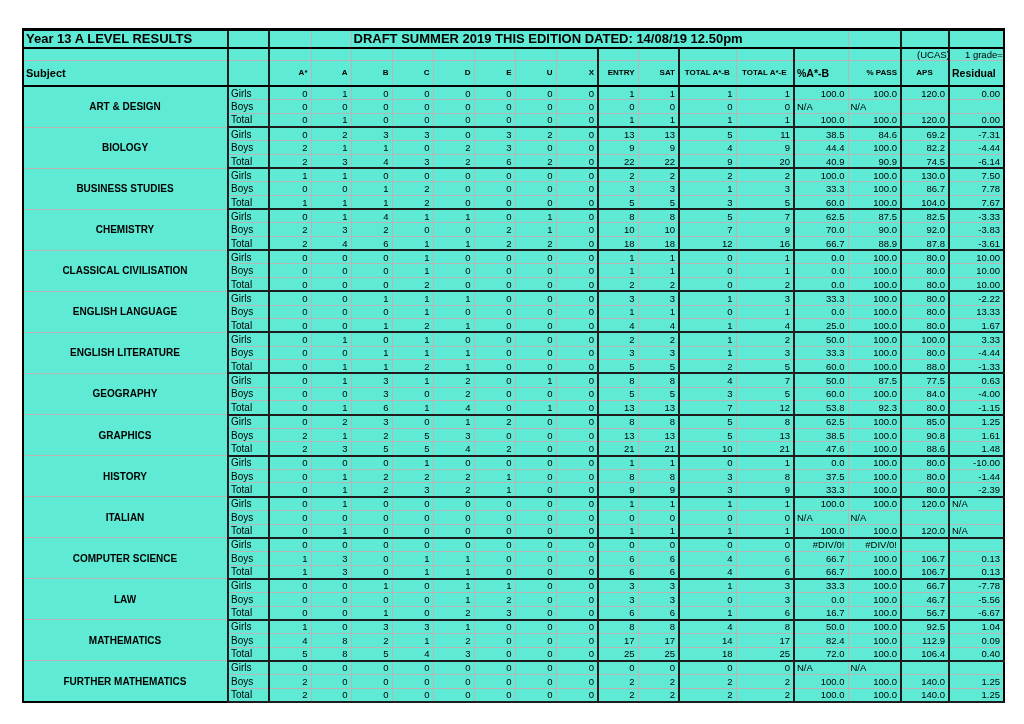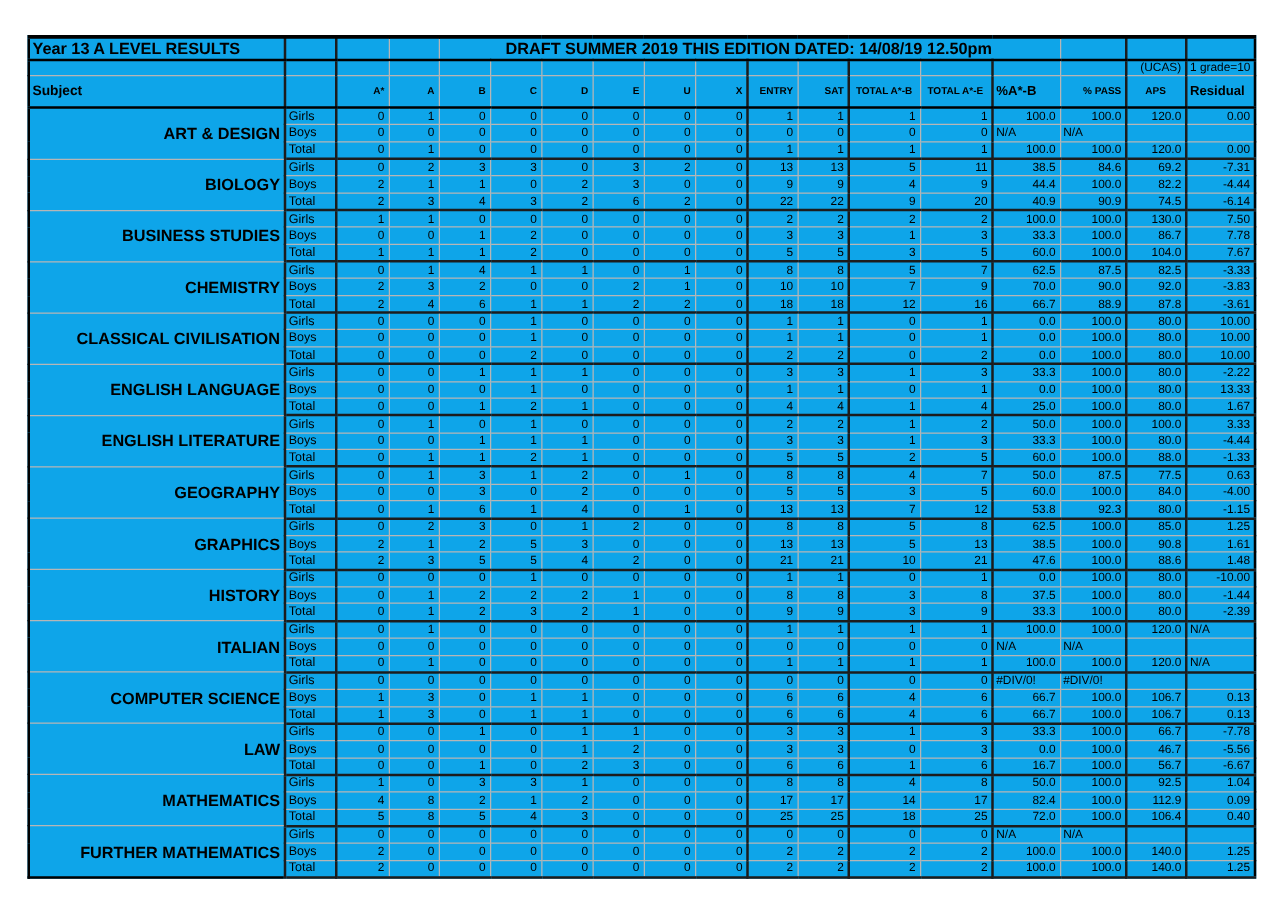--- a/index.html
+++ b/index.html
@@ -2,53 +2,53 @@
 <html><head>
 <meta charset="utf-8">
 <style>
   html,body { margin:0; padding:0; }
   body {
     width:1024px; height:724px; background:#ffffff; position:relative;
     font-family:"Liberation Sans","DejaVu Sans",sans-serif; color:#000;
   }
   table.sheet {
     position:absolute; left:22px; top:28px; width:981px;
-    border-collapse:collapse; table-layout:fixed; background:#0ea5e9;
+    border-collapse:collapse; table-layout:fixed; background:#5eead4;
     border:2px solid #000; border-top:3px solid #000;
   }
   td {
     border:1px solid #b6b6b6;
     padding:0 3px 0 2px;
     overflow:hidden; white-space:nowrap;
     vertical-align:middle;
   }
   
   .gsep { border-right:2px solid #1c1c1c !important; }
   tr.block-end td { border-bottom:2px solid #1c1c1c; }
   tr.title-row td { border-bottom:2px solid #000; }
   tr.header-row td { border-bottom:2px solid #000; }
   tr.title-row  { height:18px; }
   tr.note-row   { height:12px; }
   tr.header-row { height:26px;padding-left:36px; }
   tr.data-row   { height:13.7px; }
 
   .t-left  { font-weight:bold; font-size:13px; text-align:left; }
-  .t-right { font-weight:bold; font-size:13px; text-align:center; }
-  .note    { font-size:9.5px; text-align:right; padding-left:2px; }
+  .t-right { font-weight:bold; font-size:13px; }
+  .note    { font-size:9.5px; text-align:left; padding-left:15px; }
 
   .h-subject { font-weight:bold; font-size:11px; text-align:left; }
   .h-sm   { font-weight:bold; font-size:8px;  text-align:right; }
   .h-ctr  { font-weight:bold; font-size:8px;  text-align:center;margin-left:20px; }
   .h-lg   { font-weight:bold; font-size:10.5px; text-align:left; }
 
-  .subject-cell { font-weight:bold; font-size:13px; text-align:right; }
+  .subject-cell { font-weight:bold; font-size:10px; text-align:center; }
   .label-cell   { font-size:10px; text-align:left; }
   .num-cell     { font-size:9.5px; text-align:right; }
   .num-cell.na  { text-align:left; }
-  .num-cell.err { text-align:left; }
+  .num-cell.err { text-align:right; }
 </style>
 </head>
 <body>
 
 <table class="sheet">
   <colgroup>
     <col style="width:205px">
       <col style="width:41px">
     <col style="width:42px">
       <col style="width:40px">

